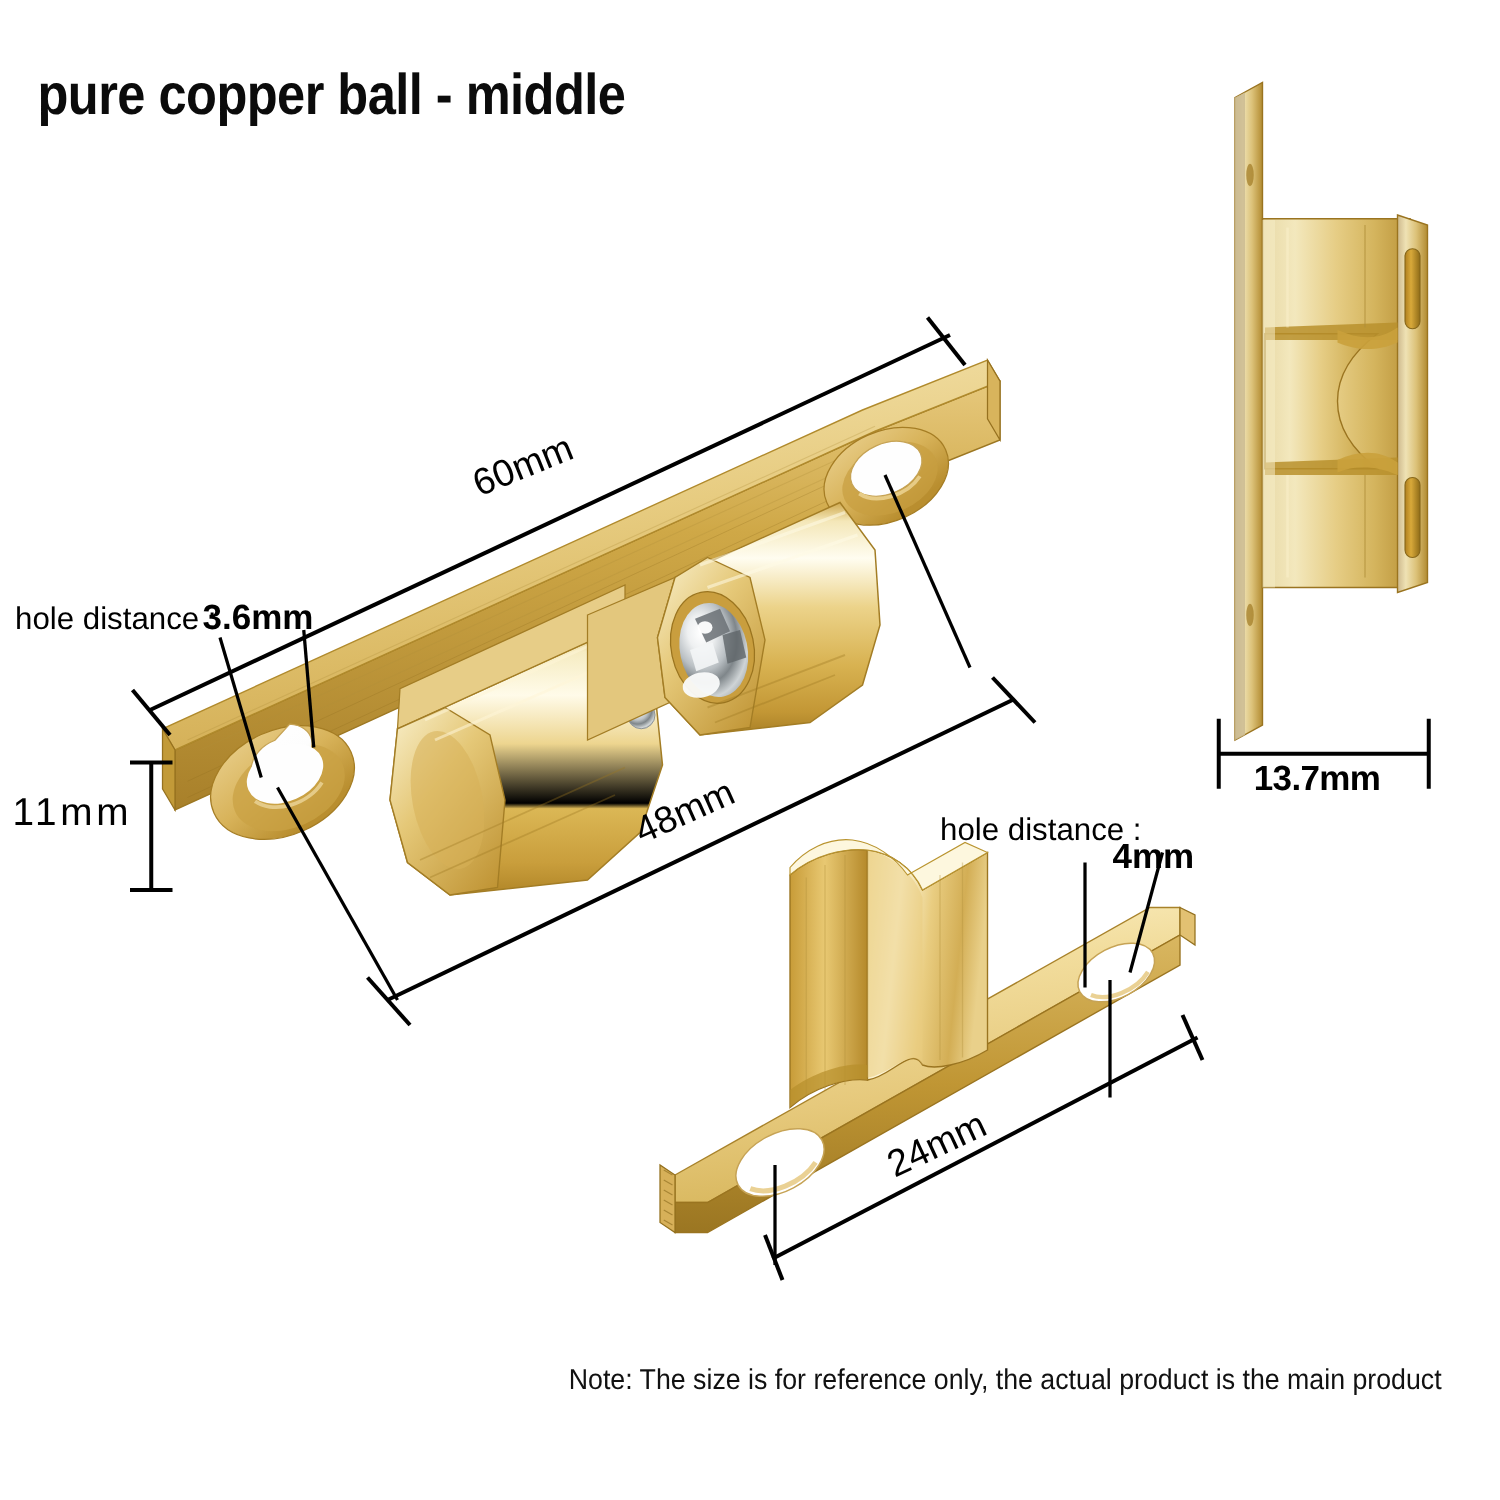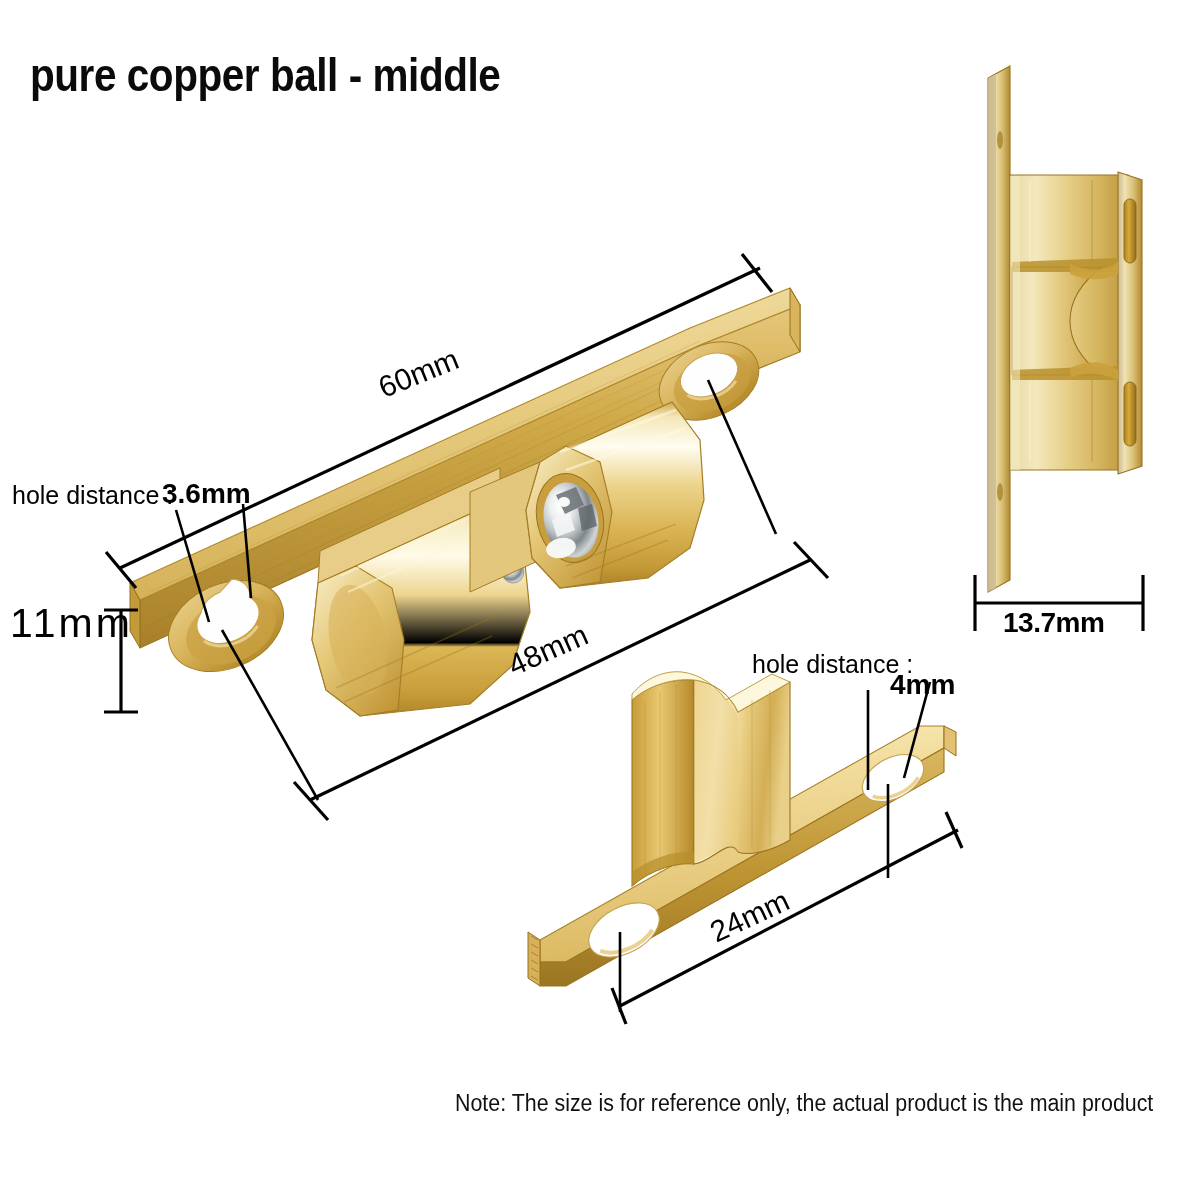--- a/index.html
+++ b/index.html
@@ -37,21 +37,21 @@
   
   .dim{
     position:absolute;
     color:#000;
     white-space:nowrap;
     font-family:"Liberation Sans", sans-serif;
   }
   .dim-60{left:380px;top:372px;font-size:30px;transform:rotate(-22deg);transform-origin:left center;}
   .dim-48{left:510px;top:650px;font-size:30px;transform:rotate(-24deg);transform-origin:left center;}
   .dim-24{left:712px;top:917px;font-size:30px;transform:rotate(-25deg);transform-origin:left center;}
-  .dim-11{left:10px;top:600px;font-size:41px;letter-spacing:3px;}
+  .dim-11{left:10px;top:632px;font-size:31px;letter-spacing:3px;}
   .dim-137{left:1003px;top:607px;font-size:28px;font-weight:bold;letter-spacing:-0.5px;}
   .dim-hole36-lbl{left:12px;top:481px;font-size:25px;}
   .dim-hole36-val{left:162px;top:478px;font-size:28px;font-weight:600;}
   .dim-hole4-lbl{left:752px;top:650px;font-size:25px;}
   .dim-hole4-val{left:890px;top:648px;font-size:28px;font-weight:700;margin-top:21px;}
 
   
   .layer{position:absolute;left:0;top:0;width:1200px;height:1200px;}
   svg.layer{pointer-events:none;}
 </style>

